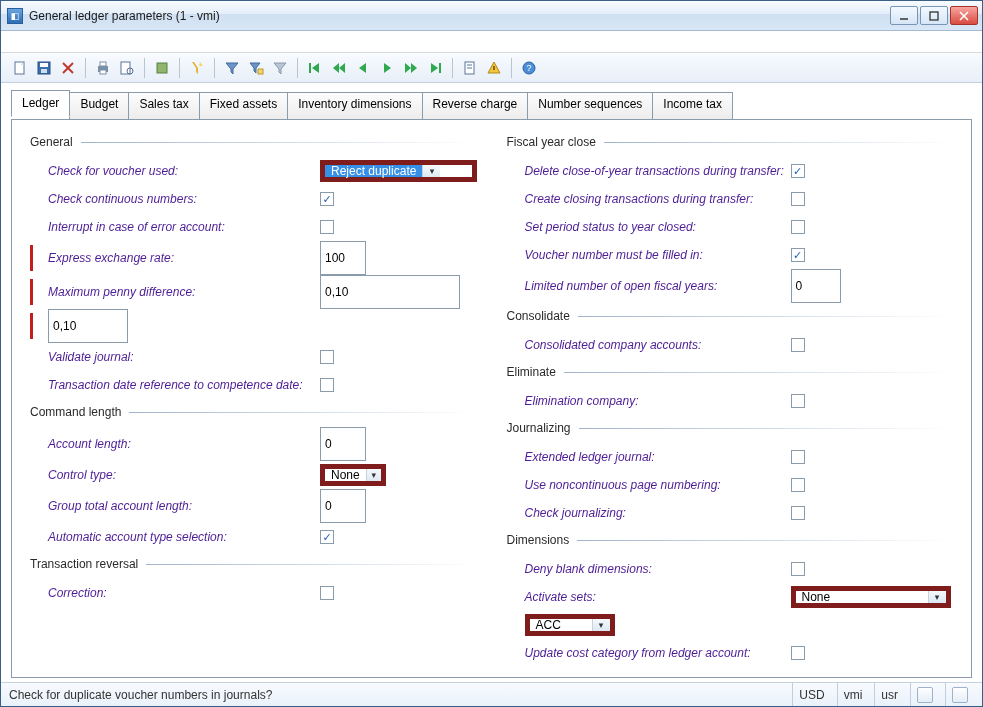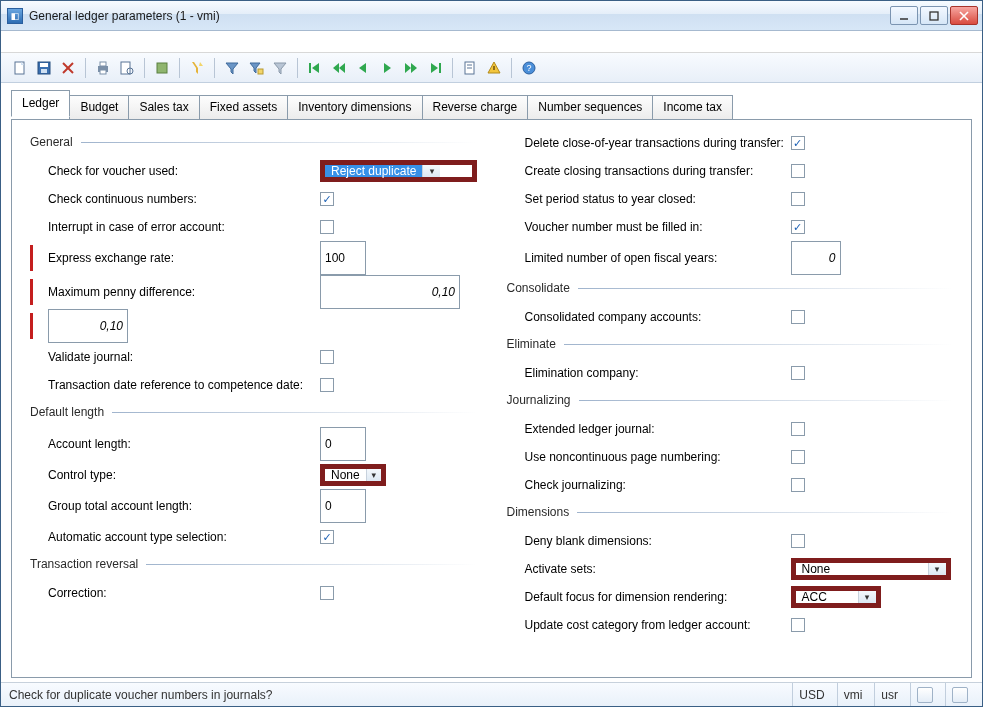--- a/index.html
+++ b/index.html
@@ -84,21 +84,20 @@
     padding: 8px 10px 4px 10px;
     display:flex;
     flex-direction:column;
     overflow:hidden;
   }
   .tabs {
     display:flex;
     border-bottom:1px solid #8a9bab;
     position:relative;
     top:1px;
-    align-items:flex-end;
   }
   .tab {
     padding: 4px 10px 5px 10px;
     border:1px solid #8a9bab;
     border-bottom:none;
     background: linear-gradient(to bottom,#fdfdfd,#ececec);
     margin-right:-1px;
     cursor:pointer;
     font-size:12px;
     position:relative;
@@ -144,42 +143,42 @@
     min-height:28px;
     padding-left: 18px;
     position:relative;
   }
   .row.mark::before{
     content:"";
     position:absolute;
     left:0; top:4px; bottom:4px; width:3px;
     background:#c41e1e;
   }
-  .row .lbl { flex: 0 0 272px; color:#000000; }
+  .row .lbl { flex: 0 0 272px; color:#4c1d95;font-style:italic; }
   .col2 .row .lbl { flex: 0 0 266px; }
   
   .chk {
     width:14px;height:14px;
     border:1px solid #8a9bab;
     background:#fff;
     display:inline-flex;align-items:center;justify-content:center;
     cursor:pointer;
   }
   .chk.checked::after{
     content:"✓"; font-size:11px; color:#1a5fb4; line-height:1;
   }
   
   .txt {
     height:14px;
     border:1px solid #8a9bab;
     padding: 16px 4px;
     background:#fff;
     font-size:12px;
   }
-  .txt.right { text-align:right;font-style:italic; }
+  .txt.right { text-align:left; }
   
   .combo {
     display:inline-flex;
     height:22px;
     border:5px solid #7f1d1d;
     background:#fff;
     align-items:stretch;
     cursor:pointer;
   }
   .combo .cval { padding:2px 6px; display:flex;align-items:center;}
@@ -420,21 +419,21 @@
           <span class="lbl">Validate journal:</span>
           <span class="chk"></span>
         </div>
 
         <div class="row">
           <span class="lbl">Transaction date reference to competence date:</span>
           <span class="chk"></span>
         </div>
 
         <div class="group-header">
-            <span class="ghlabel">Default length</span>
+            <span class="ghlabel">Command length</span>
           </div>
 
         <div class="row">
           <span class="lbl">Account length:</span>
           <input class="txt" style="width: 46px;" value="0">
         </div>
 
         <div class="row">
           <span class="lbl">Control type:</span>
           <div class="combo" style="width:66px">
@@ -458,20 +457,23 @@
           </div>
 
         <div class="row">
           <span class="lbl">Correction:</span>
           <span class="chk"></span>
         </div>
       </div>
 
       <div class="col col2">
 
+        <div class="group-header">
+            <span class="ghlabel">Fiscal year close</span>
+          </div>
 
         <div class="row">
           <span class="lbl">Delete close-of-year transactions during transfer:</span>
           <span class="chk checked"></span>
         </div>
 
         <div class="row">
           <span class="lbl">Create closing transactions during transfer:</span>
           <span class="chk"></span>
         </div>
@@ -531,21 +533,20 @@
           <span class="chk"></span>
         </div>
         <div class="row">
           <span class="lbl">Activate sets:</span>
           <div class="combo" style="width:160px">
             <span class="cval" style="flex:1">None</span>
             <span class="carrow"></span>
           </div>
         </div>
         <div class="row">
-          <span class="lbl">Default focus for dimension rendering:</span>
           <div class="combo" style="width:90px">
             <span class="cval" style="flex:1">ACC</span>
             <span class="carrow"></span>
           </div>
         </div>
         <div class="row">
           <span class="lbl">Update cost category from ledger account:</span>
           <span class="chk"></span>
         </div>
       </div>

